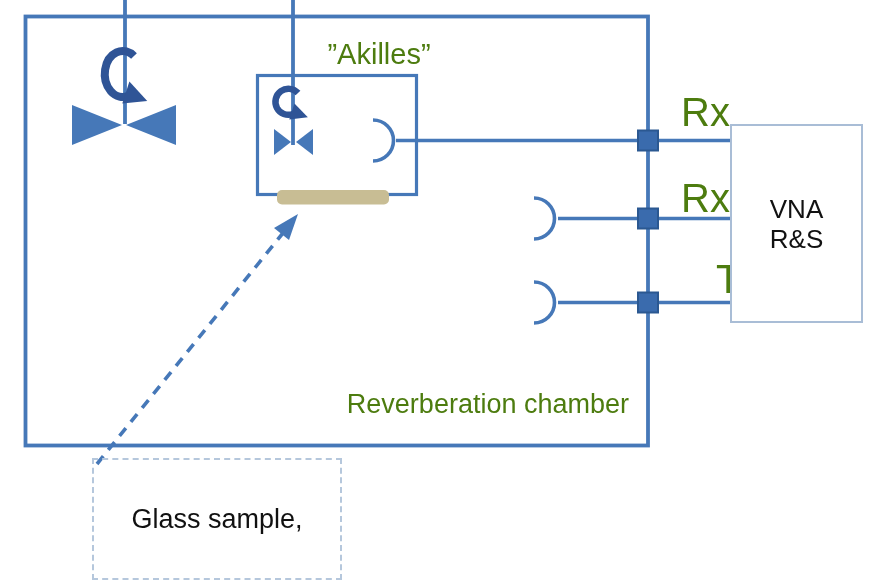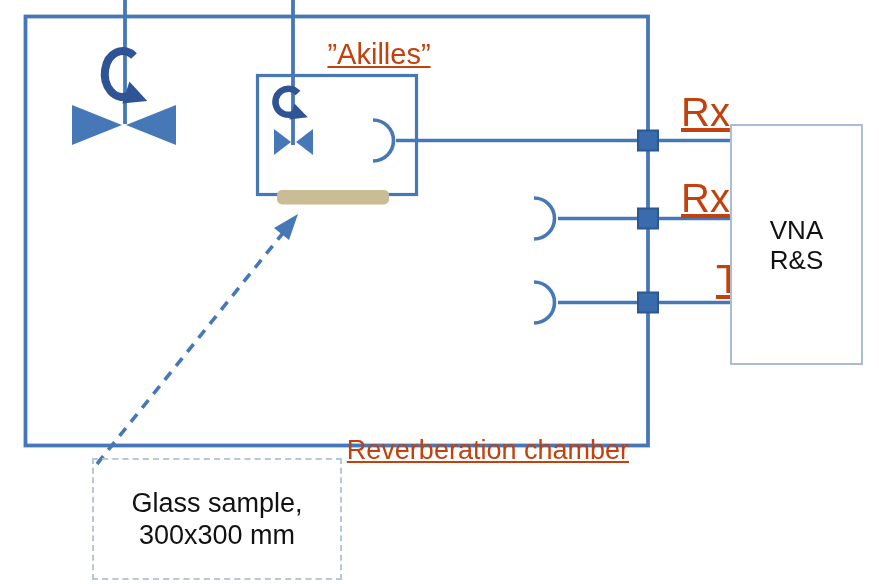--- a/index.html
+++ b/index.html
@@ -1,29 +1,29 @@
 <!DOCTYPE html>
 <html><head>
 <meta charset="utf-8">
 <style>
   html,body{margin:0;padding:0;background:#ffffff;}
   #canvas{
     position:relative;width:879px;height:584px;background:#ffffff;overflow:hidden;
     font-family:"Liberation Sans","DejaVu Sans",sans-serif;color:#111111;
   }
   #shapes{position:absolute;left:0;top:0;width:879px;height:584px;z-index:1;}
-  .lbl{position:absolute;z-index:2;white-space:nowrap;color:#c2410c;text-decoration:underline;}
+  .lbl{position:absolute;z-index:2;white-space:nowrap;color:#4d7c0f;}
   .lbl-akilles{left:322px;top:38px;width:114px;text-align:center;font-size:29px;}
   .lbl-port{font-size:40px;}
   .lbl-rx1{left:681px;top:90px;}
   .lbl-rx2{left:681px;top:176px;}
   .lbl-tx{left:716px;top:257px;}
-  .lbl-chamber{right:250px;top:389px;font-size:27px;text-align:right;margin-top:46px;}
+  .lbl-chamber{right:250px;top:389px;font-size:27px;text-align:right;}
   .vna-box{
-    position:absolute;z-index:2;left:730px;top:124px;width:133px;height:241px;
+    position:absolute;z-index:2;left:730px;top:124px;width:133px;height:199px;
     border:2px solid #A9BDD6;box-sizing:border-box;background:#ffffff;
     display:flex;flex-direction:column;justify-content:center;align-items:center;
     font-size:26px;line-height:30px;text-align:center;
   }
   .note-box{
     position:absolute;z-index:2;left:92px;top:458px;width:250px;height:122px;
     border:2px dashed #B5C7DC;box-sizing:border-box;background:transparent;
     display:flex;flex-direction:column;justify-content:center;align-items:center;
     font-size:27px;line-height:32px;text-align:center;
   }
@@ -91,16 +91,15 @@
 
   <div class="lbl lbl-chamber">Reverberation chamber</div>
 
   <div class="vna-box">
     <div>VNA</div>
     <div>R&amp;S</div>
   </div>
 
   <div class="note-box">
     <div>Glass sample,</div>
-    <div>300x300 mm</div>
   </div>
 
 </div>
 
 </body></html>

